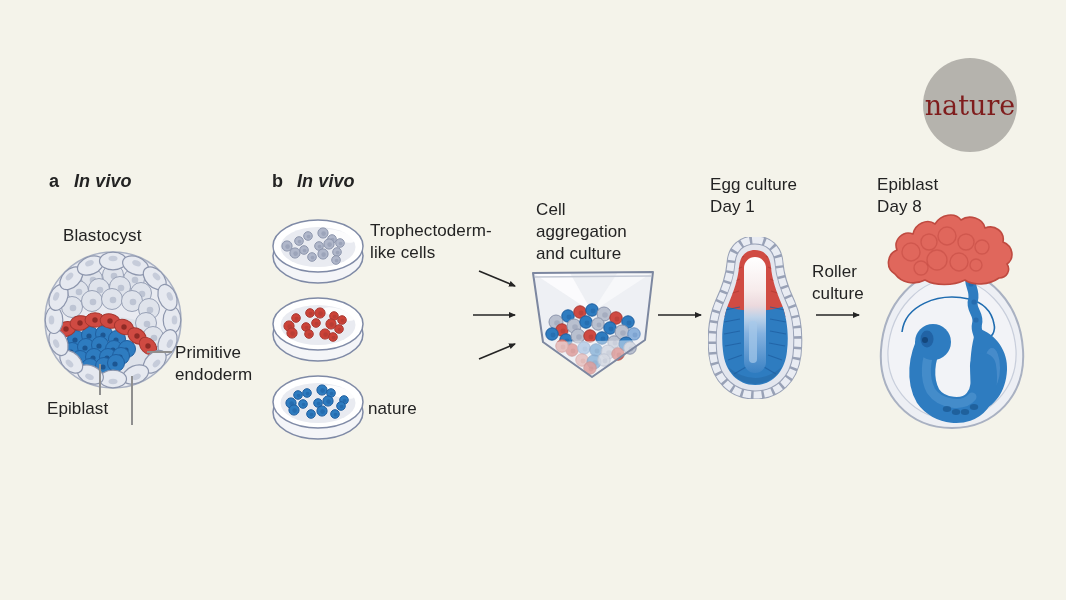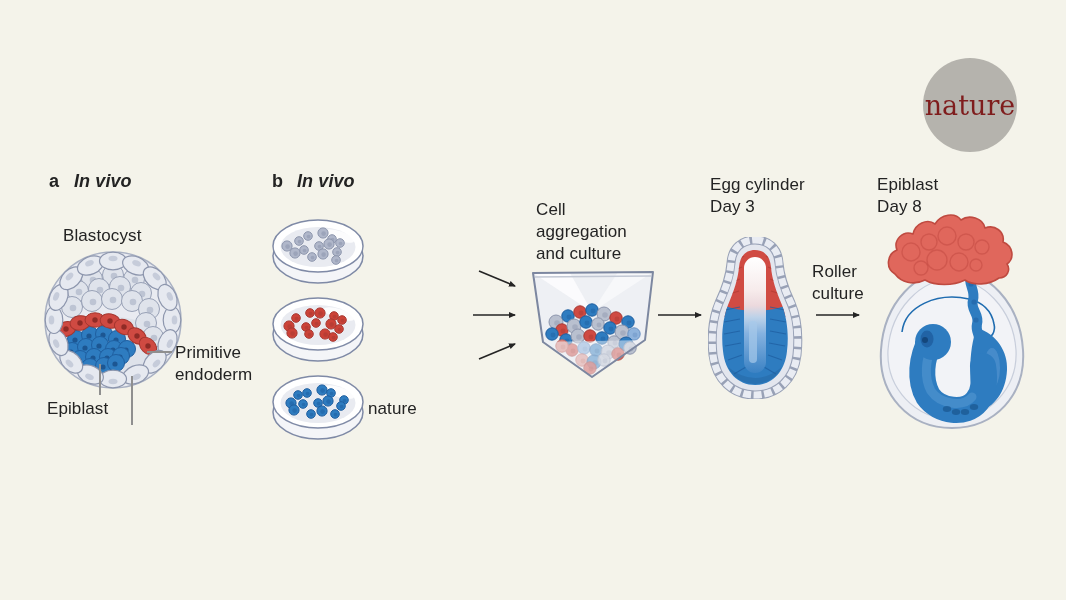--- a/index.html
+++ b/index.html
@@ -182,20 +182,21 @@
         <circle cx="66" cy="38" r="4.3" fill="#b0b7ca" stroke="#8d96ad" stroke-width="1"></circle>
         <circle cx="66.6" cy="38.6" r="1.935" fill="#8d96ad" opacity="0.55"></circle>
         <circle cx="41" cy="43" r="4.3" fill="#b0b7ca" stroke="#8d96ad" stroke-width="1"></circle>
         <circle cx="41.6" cy="43.6" r="1.935" fill="#8d96ad" opacity="0.55"></circle>
         <circle cx="52" cy="40" r="5.1" fill="#b0b7ca" stroke="#8d96ad" stroke-width="1"></circle>
         <circle cx="52.6" cy="40.6" r="2.295" fill="#8d96ad" opacity="0.55"></circle>
         <circle cx="65" cy="46" r="4.3" fill="#b0b7ca" stroke="#8d96ad" stroke-width="1"></circle>
         <circle cx="65.6" cy="46.6" r="1.935" fill="#8d96ad" opacity="0.55"></circle>
       </g>
   </svg>
+  <div class="lbl" style="left:370px;top:220px;width:128px">Trophectoderm-like cells</div>
 
   <svg class="abs dish" style="left:271px;top:292px" width="94" height="78" viewBox="0 0 94 78">
     <ellipse cx="47" cy="42" rx="45" ry="27" fill="#f4f5f8" stroke="#7f8aa6" stroke-width="1.5"></ellipse>
     <ellipse cx="47" cy="32" rx="45" ry="26" fill="#ffffff" stroke="#7f8aa6" stroke-width="1.5"></ellipse>
     <ellipse cx="47" cy="33" rx="37.5" ry="20" fill="#e9ebf1"></ellipse>
     <ellipse cx="68" cy="22" rx="16" ry="5" fill="#ffffff" opacity="0.85" transform="rotate(18 68 22)"></ellipse>
     <g class="dots">
         <circle cx="18" cy="34" r="5.1" fill="#cc4238" stroke="#a93a33" stroke-width="1"></circle>
         <circle cx="18.6" cy="34.6" r="2.295" fill="#a93a33" opacity="0.55"></circle>
         <circle cx="25" cy="26" r="4.3" fill="#cc4238" stroke="#a93a33" stroke-width="1"></circle>
@@ -370,22 +371,22 @@
   <svg class="abs arrow" style="left:656px;top:308px" width="52" height="14">
     <defs>
         <marker id="m4" markerWidth="8" markerHeight="8" refX="6" refY="3" orient="auto" markerUnits="userSpaceOnUse">
           <path d="M0,0 L7,3 L0,6 Z"></path>
         </marker>
       </defs>
     <line x1="2" y1="7" x2="45" y2="7" marker-end="url(#m4)"></line>
   </svg>
 
   <div class="lbl" style="left:710px;top:174px">
-    <span style="display:block">Egg cylinder</span>
-    <span style="display:block">Day 3</span>
+    <span style="display:block">Egg culture</span>
+    <span style="display:block">Day 1</span>
   </div>
 
   <svg class="abs" style="left:708px;top:237px" width="95" height="162" viewBox="0 0 95 162">
     <defs>
       <linearGradient id="canalG" x1="0" y1="0" x2="0" y2="1">
         <stop offset="0" stop-color="#ffffff"></stop>
           <stop offset="0.28" stop-color="#f7ecec"></stop>
         <stop offset="0.42" stop-color="#ecd9dd"></stop>
           <stop offset="0.52" stop-color="#bcd2e9"></stop>
         <stop offset="0.66" stop-color="#85b2e0"></stop>

